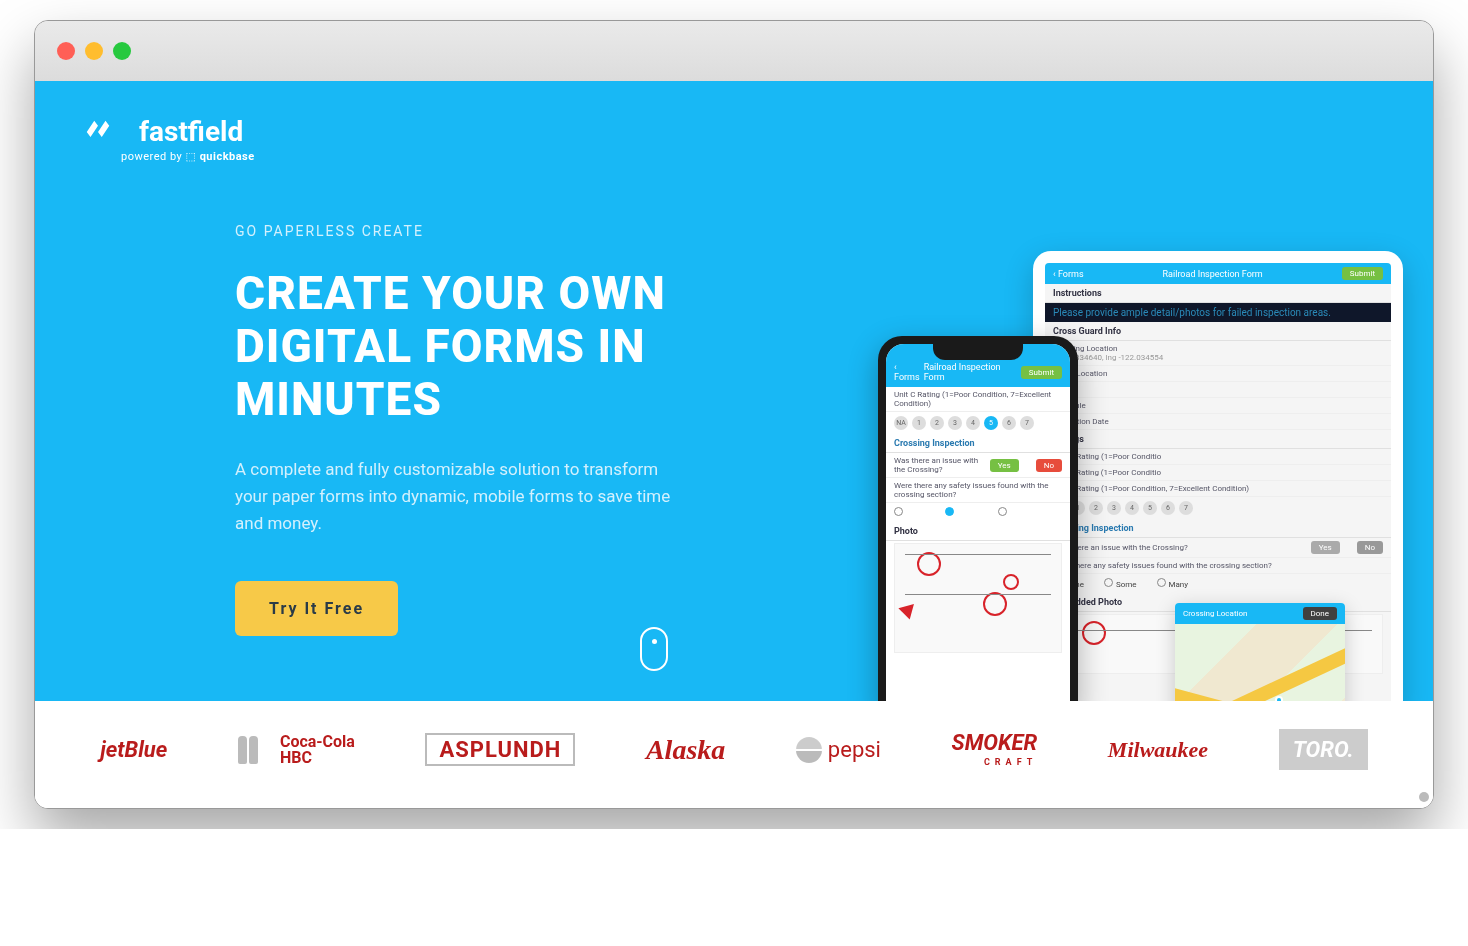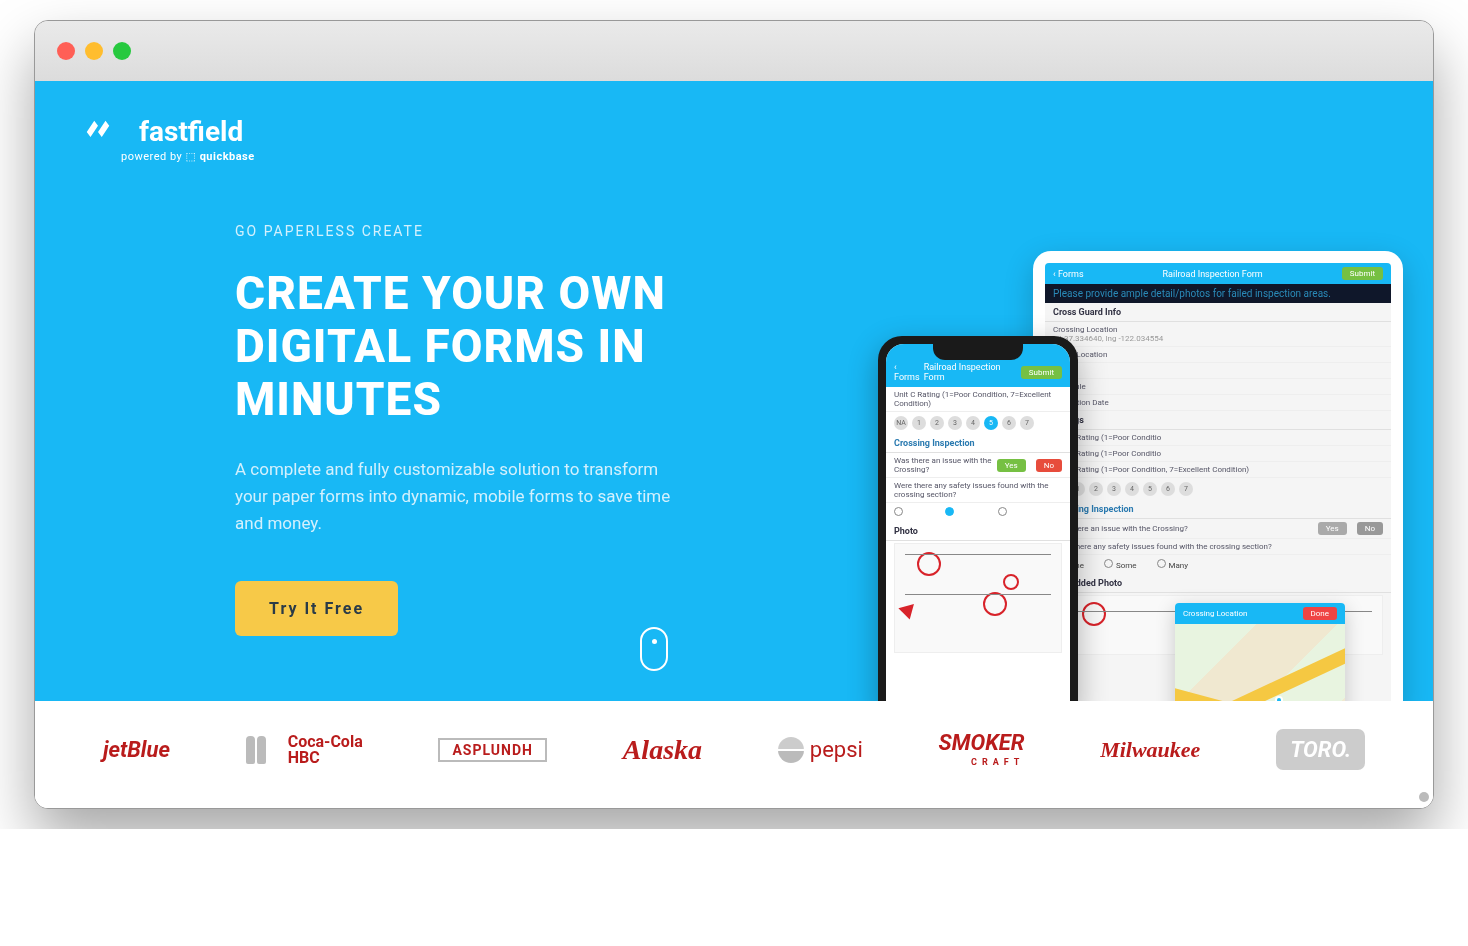--- a/index.html
+++ b/index.html
@@ -33,53 +33,53 @@
 .try-button{background:#f7c948;color:#2a3b47;border:none;padding:18px 34px;font-size:16px;font-weight:700;letter-spacing:2px;border-radius:6px;cursor:pointer}
 
 .scroll-indicator{position:absolute;left:605px;bottom:30px;width:28px;height:44px;border:2px solid #fff;border-radius:16px;display:flex;justify-content:center;padding-top:10px}
 .scroll-dot{width:5px;height:5px;background:#fff;border-radius:50%}
 
 .devices{position:absolute;right:30px;bottom:-10px;display:flex;align-items:flex-end}
 .tablet{width:370px;height:460px;background:#fff;border-radius:18px 18px 0 0;padding:12px 12px 0;box-shadow:0 10px 30px rgba(0,0,0,.2);overflow:hidden}
 .tablet-screen{background:#f5f5f5;height:100%;border-radius:4px;overflow:hidden;font-size:8px;color:#444}
 .tablet-header{background:#18b8f5;color:#fff;display:flex;align-items:center;justify-content:space-between;padding:4px 8px;font-size:9px}
 .submit-btn{background:#76c043;color:#fff;padding:2px 8px;border-radius:3px;font-size:8px}
-.done-btn{background:#ef4444;color:#fff;padding:2px 8px;border-radius:3px;font-size:8px}
+.done-btn{background:#404040;color:#fff;padding:2px 8px;border-radius:3px;font-size:8px}
 .section-h{padding:4px 8px;font-weight:700;color:#334;font-size:9px;border-bottom:1px solid #e0e0e0}
 .info-row{padding:3px 8px;font-size:8px;color:#556;border-bottom:1px solid #eee}
 .notice{background:#0f172a;color:#2a8ab8;padding:4px 8px;font-size:10px}
 .map-popup{position:absolute;right:58px;top:352px;width:170px;background:#fff;border-radius:4px;box-shadow:0 5px 20px rgba(0,0,0,.2);z-index:5;overflow:hidden}
 .map-header{background:#18b8f5;color:#fff;font-size:8px;padding:4px 8px;display:flex;justify-content:space-between;align-items:center}
 .map-body{height:155px;background:linear-gradient(135deg,#e8f4e0 25%,#f0e8d0 25%,#f0e8d0 50%,#e8f4e0 50%,#e8f4e0 75%,#f0e8d0 75%);position:relative}
 .map-road{position:absolute;background:#f5c842;height:14px}
 .road1{width:250px;top:60px;left:-30px;transform:rotate(-25deg)}
 .road2{width:250px;top:90px;left:-30px;transform:rotate(15deg)}
 .ratings-bar{display:flex;gap:4px;padding:4px 8px;align-items:flex-start}
 .rating-pill{width:14px;height:14px;border-radius:50%;background:#ddd;font-size:7px;display:flex;align-items:center;justify-content:center;color:#666}
 .option-row{display:flex;gap:20px;padding:4px 8px;font-size:8px;align-items:center}
 .radio{width:9px;height:9px;border:1px solid #888;border-radius:50%;display:inline-block;margin-right:3px}
-.yes-no{display:flex;gap:10px}
+.yes-no{display:flex;gap:17px}
 .yn-btn{padding:2px 8px;border-radius:3px;font-size:8px;color:#fff}
 .yn-yes{background:#aaa}
 .yn-no{background:#e74c3c}
 .yn-yes2{background:#76c043}
 
 .phone{width:200px;height:375px;background:#1a1a1a;border-radius:24px 24px 0 0;padding:8px 8px 0;position:relative;z-index:3;margin-right:-45px;box-shadow:0 10px 30px rgba(0,0,0,.3)}
 .phone-notch{position:absolute;top:8px;left:50%;transform:translateX(-50%);width:90px;height:16px;background:#1a1a1a;border-radius:0 0 12px 12px;z-index:4}
 .phone-screen{background:#fff;height:100%;border-radius:18px 18px 0 0;overflow:hidden;font-size:8px}
 .phone-header{background:#18b8f5;color:#fff;padding:18px 8px 5px;font-size:9px;display:flex;justify-content:space-between;align-items:center}
 .photo-area{height:110px;background:#f9f9f9;margin:2px 8px;position:relative;border:1px solid #eee}
 .diagram-circle{position:absolute;width:24px;height:24px;border:2px solid #d8232a;border-radius:50%}
 .diagram-arrow{position:absolute;width:0;height:0;border-left:8px solid transparent;border-right:8px solid transparent;border-bottom:14px solid #d8232a;transform:rotate(45deg)}
 .rating-selected{background:#18b8f5;color:#fff}
 
 .logos{background:#fff;display:flex;justify-content:space-around;align-items:center;padding:28px 40px 38px;gap:20px}
 .client-logo{color:#b91c1c;font-weight:700;font-size:22px;display:flex;align-items:center;gap:6px;font-style:italic}
-.logo-asplundh{border:2px solid #bbb;padding:2px 12px;font-style:normal;font-size:14px;letter-spacing:1px}
-.logo-toro{background:#ccc;color:#fff;padding:8px 14px;border-radius:7px;font-size:22px;font-style:italic}
+.logo-asplundh{border:2px solid #bbb;padding:2px 12px;font-style:normal;font-size:22px;letter-spacing:1px}
+.logo-toro{background:#ccc;color:#fff;padding:8px 14px;border-radius:0;font-size:22px;font-style:italic}
 .logo-smoker{display:flex;flex-direction:column;align-items:flex-end;line-height:.9}
 .logo-smoker-sub{font-size:9px;letter-spacing:5px;font-style:normal}
 .logo-milwaukee{font-family:cursive;font-style:italic;position:relative}
 .logo-coke{display:flex;align-items:flex-end;gap:20px}
 .coke-icon{width:22px;height:32px;position:relative}
 .coke-bottle{position:absolute;width:9px;height:28px;background:#bbb;border-radius:4px 4px 2px 2px;top:2px}
 </style>
 </head>
 <body>
 
@@ -170,20 +170,21 @@
           </div>
         </div>
 
         <div class="tablet">
           <div class="tablet-screen" style="position:relative">
             <div class="tablet-header">
               <span>‹ <span>Forms</span></span>
               <span>Railroad Inspection Form</span>
               <span class="submit-btn">Submit</span>
             </div>
+            <div class="section-h">Instructions</div>
             <div class="notice">Please provide ample detail/photos for failed inspection areas.</div>
             <div class="section-h">Cross Guard Info</div>
             <div class="info-row">
                 <div>Crossing Location</div>
                 <div style="color:#999">lat 37.334640, lng -122.034554</div>
               </div>
             <div class="info-row">Guard Location</div>
             <div class="info-row">County</div>
             <div class="info-row">Schedule</div>
             <div class="info-row">Inspection Date</div>

